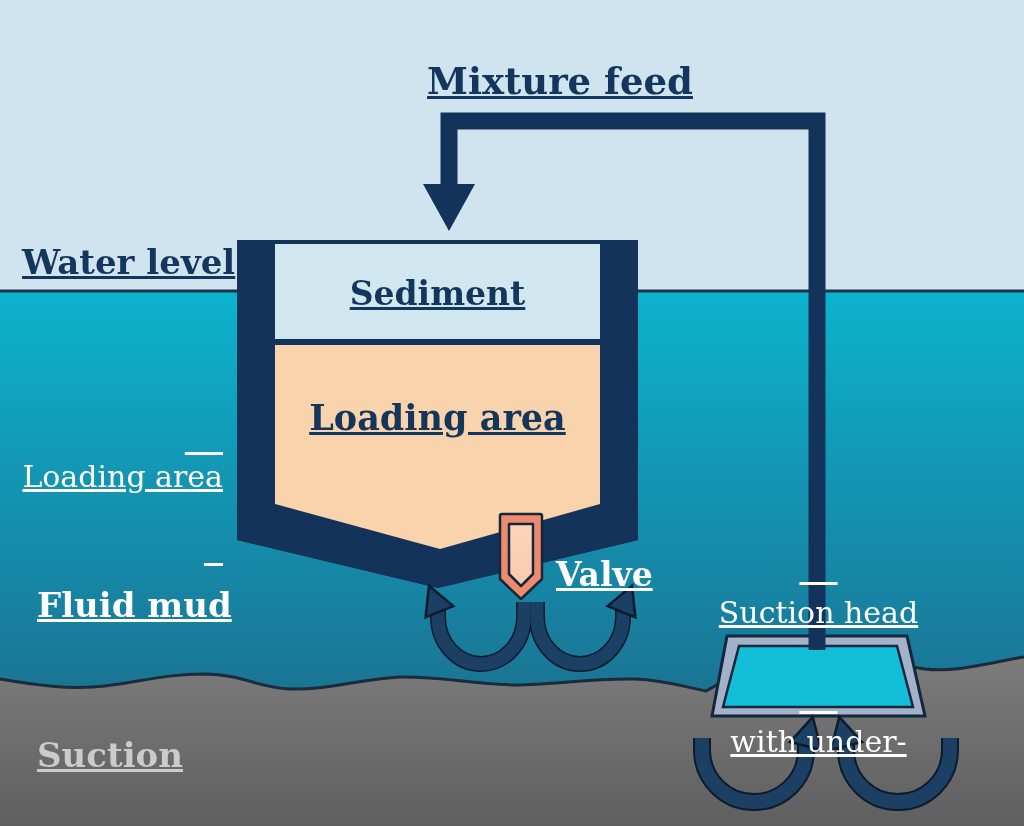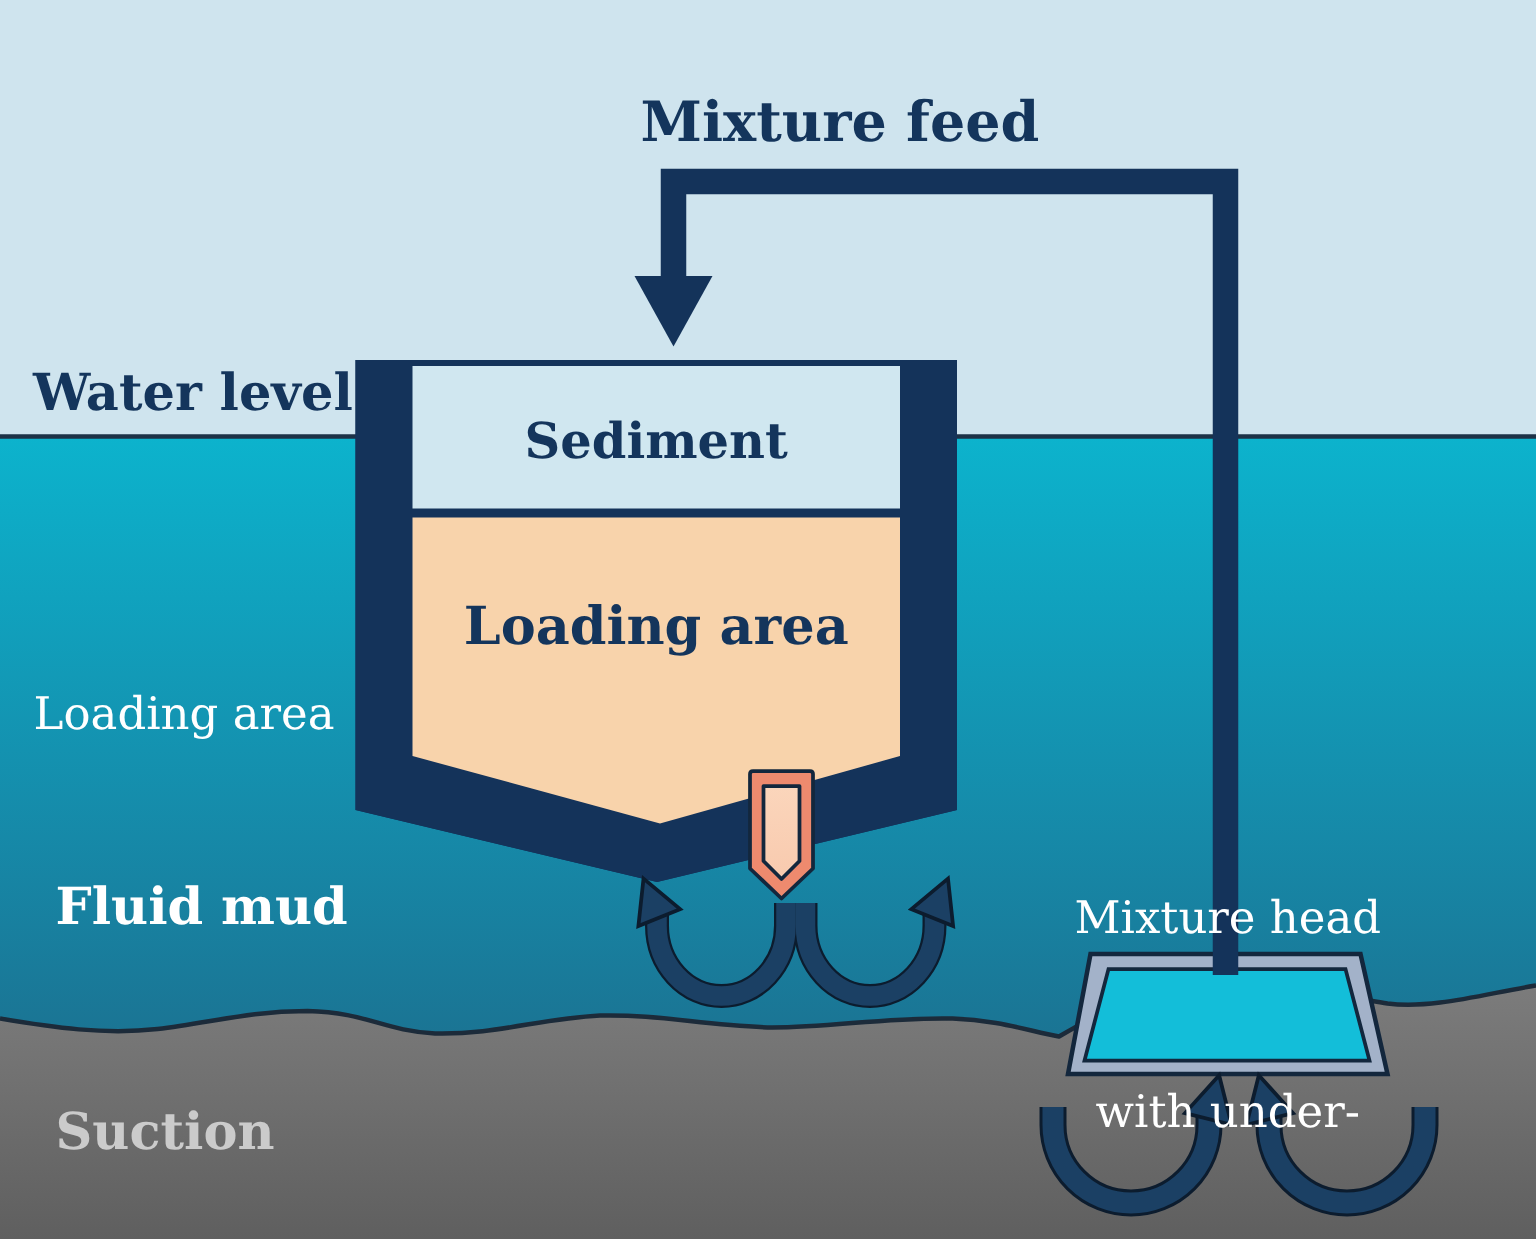--- a/index.html
+++ b/index.html
@@ -12,21 +12,21 @@
     --arrow-fill:#1b4064; --arrow-edge:#0c1c2e;
     --text-navy:#14355c; --text-white:#ffffff; --text-gray:#cbcbcb;
   }
   html,body{margin:0;padding:0;background:#fff;}
   .stage{
     position:relative; width:1024px; height:826px; overflow:hidden;
     font-family:"DejaVu Serif","Liberation Serif",serif;
     background:var(--sky);
   }
   .stage svg{position:absolute;left:0;top:0;width:1024px;height:826px;display:block;}
-  .lbl{position:absolute; white-space:pre; line-height:1.15;}
+  .lbl{position:absolute; white-space:pre; line-height:1.15;text-decoration:underline;}
   .lbl.navy{color:var(--text-navy); font-weight:bold;}
   .lbl.white{color:var(--text-white);}
   .lbl.bold{font-weight:bold;}
   #mixture-feed{left:420px; top:60px; width:280px; text-align:center; font-size:37px;}
   #water-level{left:22px; top:243px; font-size:34px;text-align:right;}
   #oxidation-label{left:272px; top:275px; width:331px; text-align:center; font-size:33px;}
   #loading-area-label{left:272px; top:398px; width:331px; text-align:center; font-size:35px;}
   #side-label{left:0px; top:384px; width:223px; text-align:right; font-size:30px; line-height:37px;}
   #fluid-mud{left:37px; top:586px; font-size:34px;}
   #valve-label{left:556px; top:556px; font-size:33px;}
@@ -112,21 +112,22 @@
   <div id="mixture-feed" class="lbl navy">Mixture feed</div>
   <div id="water-level" class="lbl navy">Water level</div>
   <div id="oxidation-label" class="lbl navy">Sediment</div>
   <div id="loading-area-label" class="lbl navy">Loading area</div>
 
   <div id="side-label" class="lbl white">
     <div>Loading area</div>
   </div>
 
   <div id="fluid-mud" class="lbl white bold">Fluid mud</div>
+  <div id="valve-label" class="lbl white bold">Valve</div>
 
   <div id="suction-label" class="lbl white">
-    <div>Mixture head</div>
+    <div>Suction head</div>
     <div>with under-</div>
     
   </div>
 
   <div id="sediment-label" class="lbl">Suction</div>
 </div>
 
 </body></html>

